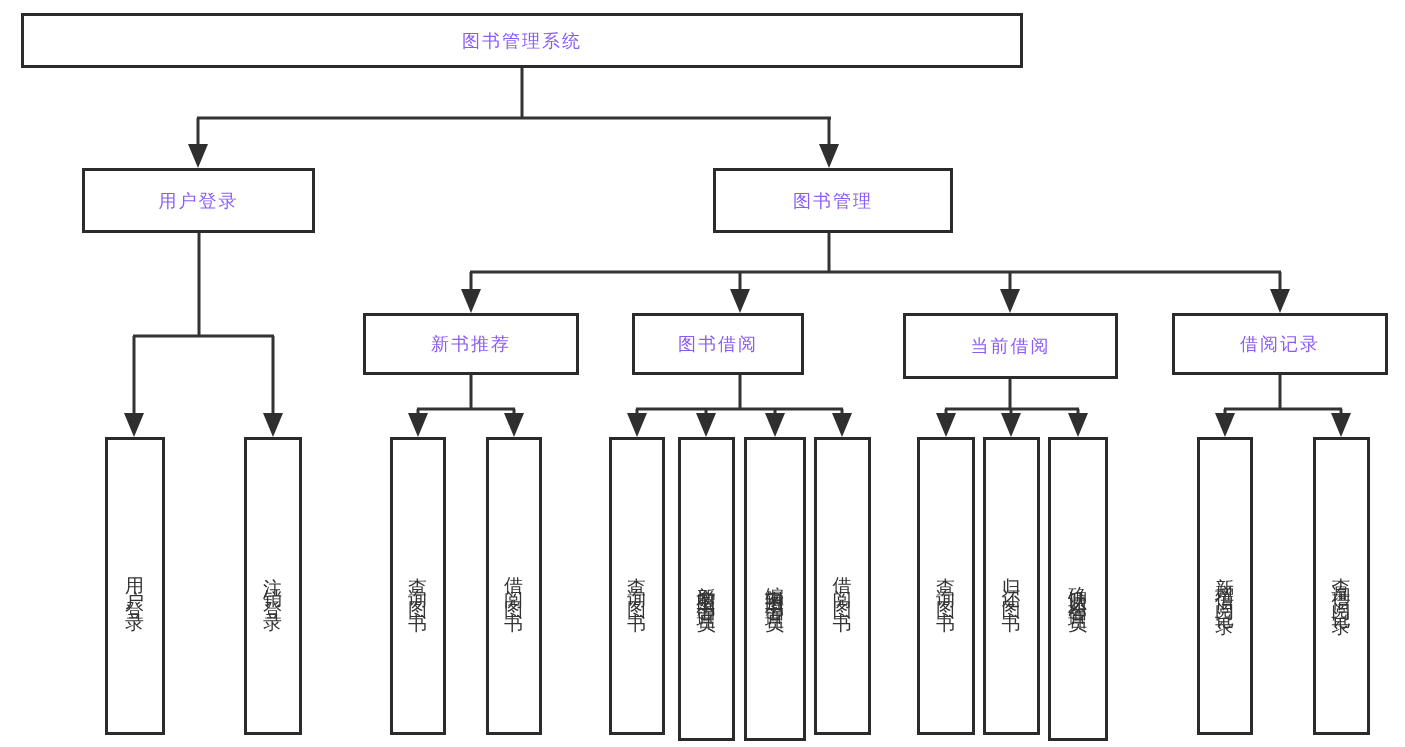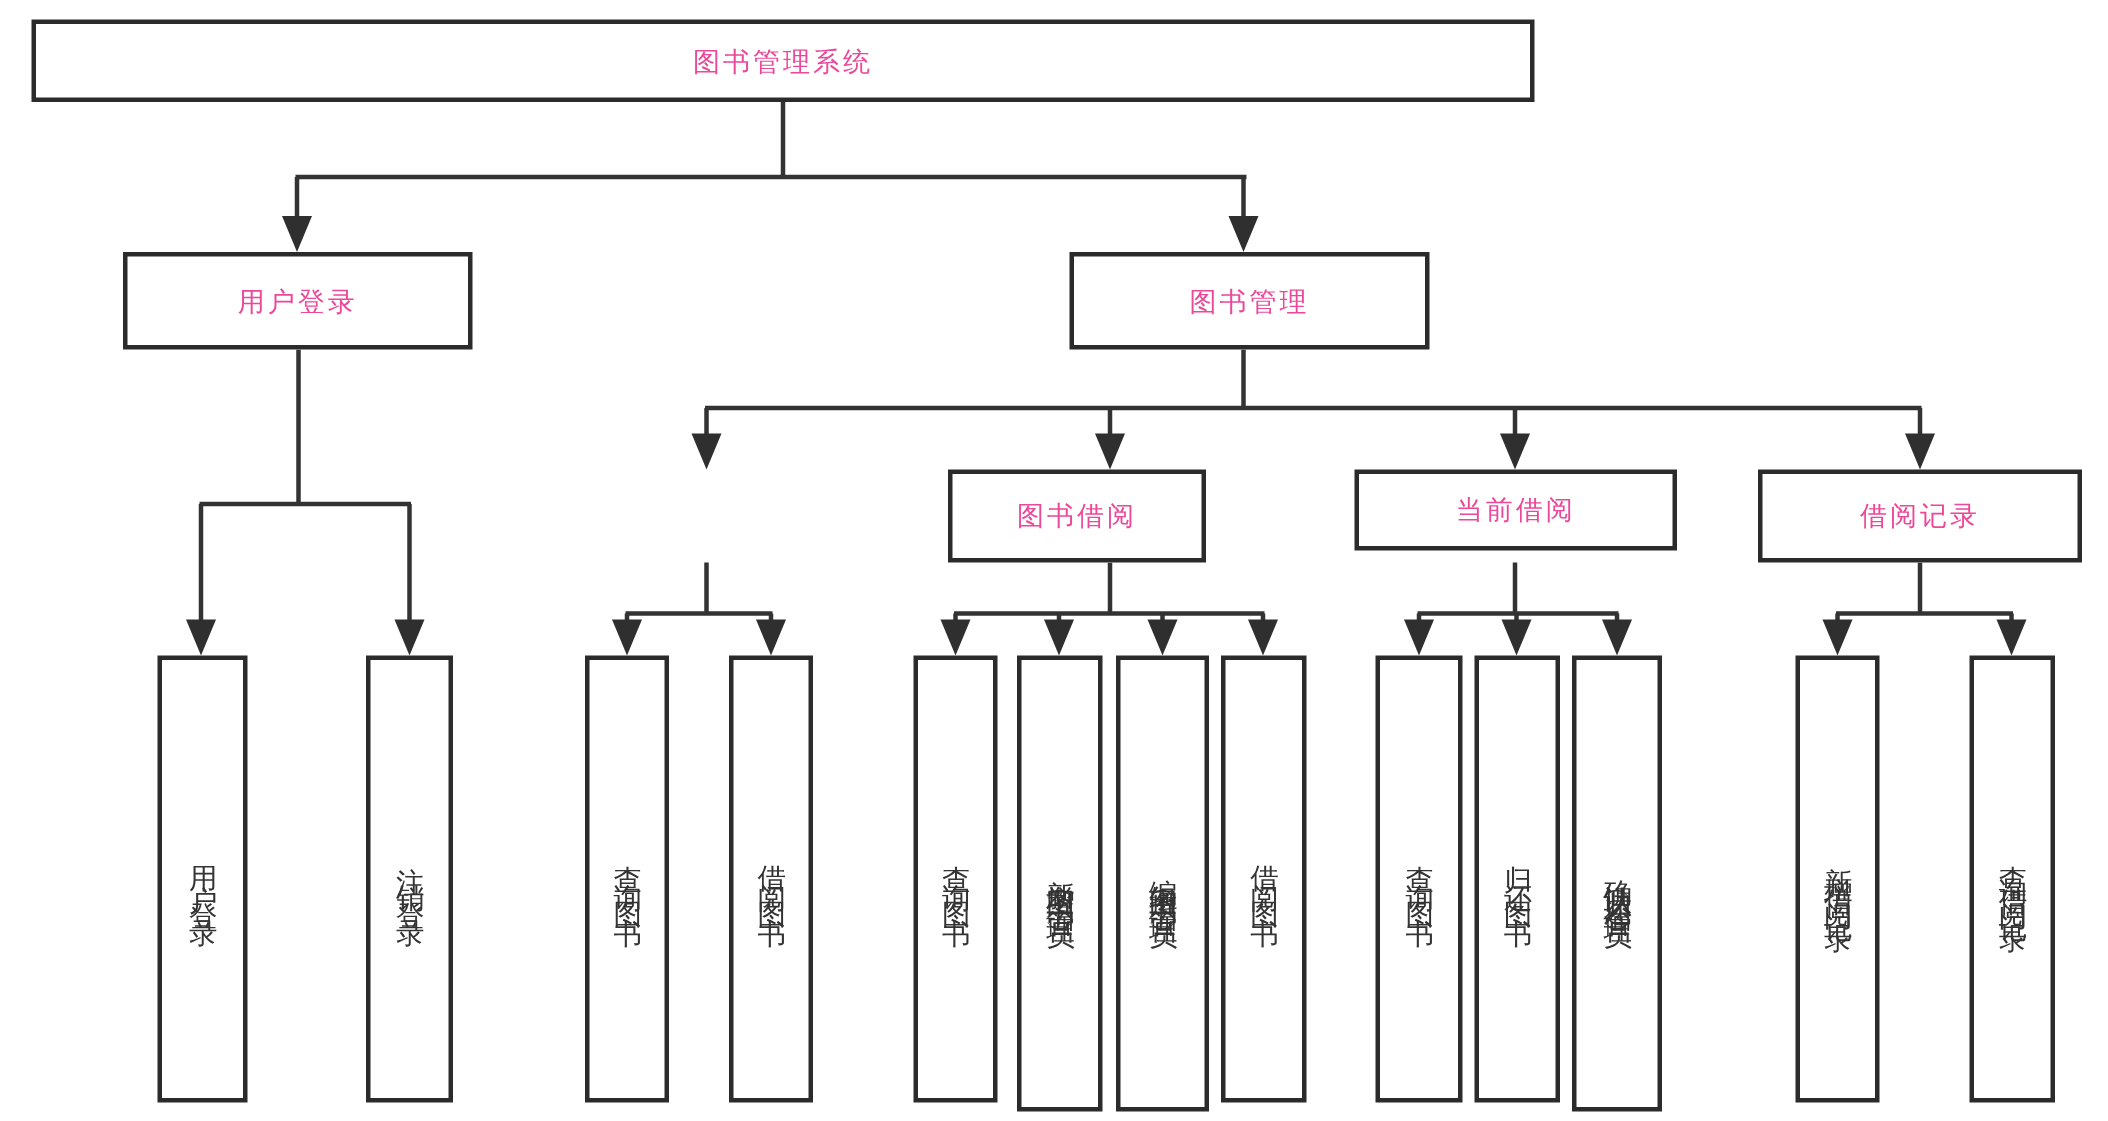--- a/index.html
+++ b/index.html
@@ -21,21 +21,21 @@
     display:flex;
     align-items:center;
     justify-content:center;
     z-index:2;
     color:#333333;
   }
   .node.h span{
     font-size:18px;
     letter-spacing:2px;
     white-space:nowrap;
-    color:#ec4899;
+    color:#8b5cf6;
   }
   .node.v span{
     writing-mode:vertical-rl;
     font-size:19px;
     line-height:1;
     color:#333333;
   }
   .node.v.ls-l span{letter-spacing:12px;}
   .node.v.ls-m span{letter-spacing:8px;}
   .node.v.ls-s span{letter-spacing:4px;}
@@ -122,24 +122,27 @@
     <span>图书管理系统</span>
   </div>
 
   <div class="node h" style="left:82px;top:168px;width:233px;height:65px;">
     <span>用户登录</span>
   </div>
   <div class="node h" style="left:713px;top:168px;width:240px;height:65px;">
     <span>图书管理</span>
   </div>
 
+  <div class="node h" style="left:363px;top:313px;width:216px;height:62px;">
+    <span>新书推荐</span>
+  </div>
   <div class="node h" style="left:632px;top:313px;width:172px;height:62px;">
     <span>图书借阅</span>
   </div>
-  <div class="node h" style="left:903px;top:313px;width:215px;height:54px;">
+  <div class="node h" style="left:903px;top:313px;width:215px;height:66px;">
     <span>当前借阅</span>
   </div>
   <div class="node h" style="left:1172px;top:313px;width:216px;height:62px;">
     <span>借阅记录</span>
   </div>
 
   <div class="node v ls-l" style="left:105px;top:437px;width:60px;height:298px;">
     <span>用户登录</span>
   </div>
   <div class="node v ls-l" style="left:244px;top:437px;width:58px;height:298px;">

